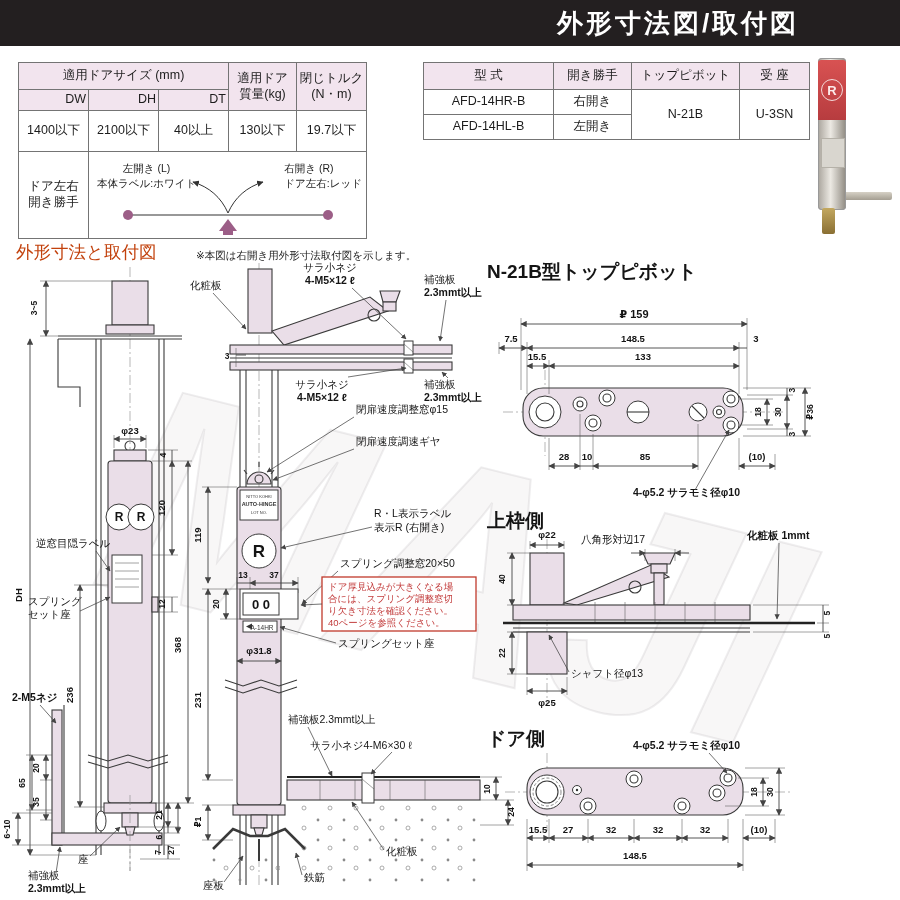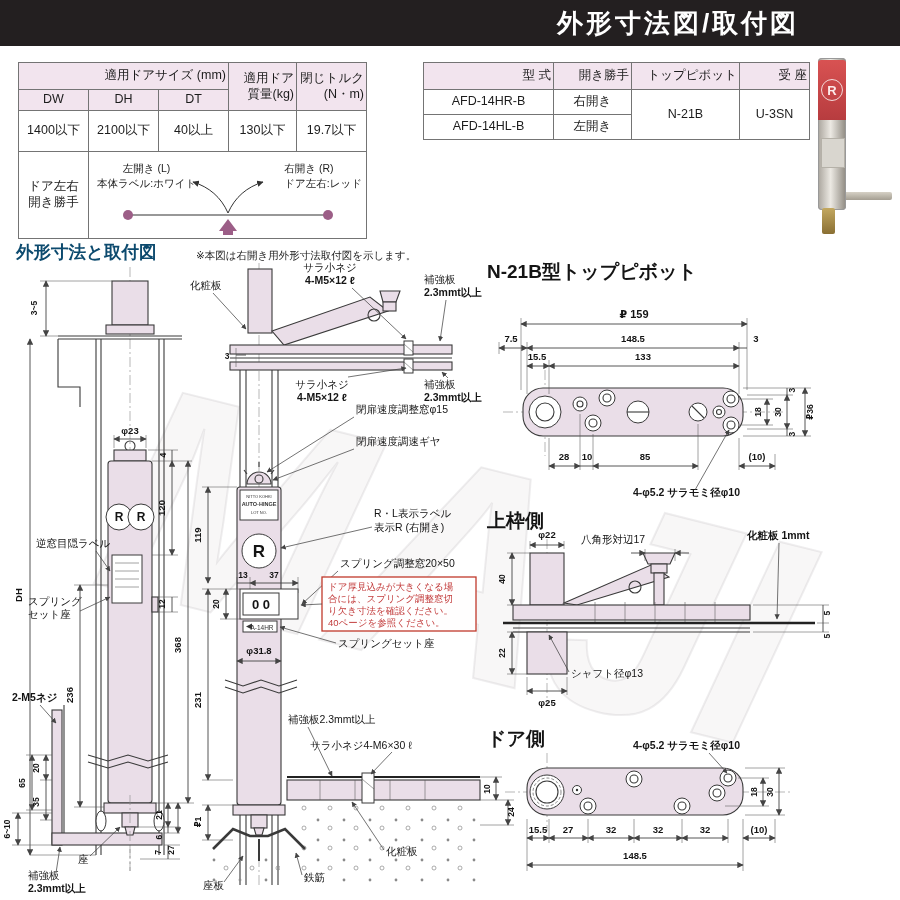--- a/index.html
+++ b/index.html
@@ -11,31 +11,31 @@
     font-size:27px;font-weight:bold;font-style:italic;line-height:40px;padding-left:18px;box-sizing:border-box;letter-spacing:1px;}
   .sheet-title{position:absolute;left:456px;top:0;width:444px;height:54px;color:#fff;font-size:26px;font-weight:bold;
     text-align:center;line-height:46px;letter-spacing:3px;}
 
   
   .tbl{position:absolute;border-collapse:collapse;font-size:12.5px;color:#1c1c1c;table-layout:fixed;}
   .tbl th,.tbl td{border:1px solid #747474;text-align:center;vertical-align:middle;font-weight:normal;padding:0 2px;line-height:1.25;}
   .tbl th{background:#f2e4ee;}
   .t1{left:18px;top:62px;}
   .t2{left:375px;top:62px;margin-left:48px;}
-  .hrow1 th{height:26px;text-align:right;}
-  .hrow2 th{height:20px;}
+  .hrow1 th{height:26px;}
+  .hrow2 th{height:20px;text-align:right;}
   .vrow td{height:40px;text-align:center;}
   .swing-row td{height:86px;}
   .swingcell{position:relative;padding:0;}
   .sw-left{position:absolute;left:8px;top:9px;text-align:center;font-size:10.5px;line-height:1.4;}
   .sw-right{position:absolute;right:4px;top:9px;text-align:left;font-size:10.5px;line-height:1.4;}
   .sw-svg{position:absolute;left:50%;transform:translateX(-50%);bottom:1px;}
 
   
-  .sec-t{position:absolute;left:16px;top:240px;font-size:17.5px;font-weight:bold;color:#0c4a6e;}
+  .sec-t{position:absolute;left:16px;top:240px;font-size:17.5px;font-weight:normal;color:#c2410c;}
   .sec-n{position:absolute;left:196px;top:249px;font-size:10.5px;color:#222;}
 
   
   .photo{position:absolute;left:778px;top:52px;width:112px;height:192px;}
   .ph-cyl{position:absolute;left:40px;top:6px;width:28px;height:152px;background:linear-gradient(90deg,#a9a49c,#ece9e3 45%,#8f8a81);border-radius:4px;box-shadow:inset 0 0 0 1px #999;}
   .ph-label{position:absolute;left:40px;top:8px;width:28px;height:60px;background:linear-gradient(180deg,#d85252,#b73c3f);border-radius:3px 3px 0 0;display:flex;align-items:center;justify-content:center;}
   .ph-r{width:20px;height:20px;border:1.5px solid #f3d9d9;border-radius:50%;color:#fceaea;font-size:13px;font-weight:bold;display:flex;align-items:center;justify-content:center;}
   .ph-mid{position:absolute;left:43px;top:86px;width:22px;height:28px;background:#d9d6cf;border:1px solid #b5b1a8;}
   .ph-arm{position:absolute;left:64px;top:140px;width:50px;height:8px;background:linear-gradient(180deg,#d6d1c6,#a49e92);border-radius:2px;}
   .ph-foot{position:absolute;left:44px;top:156px;width:13px;height:26px;background:linear-gradient(180deg,#c3a860,#8a6f33);border-radius:2px;}

